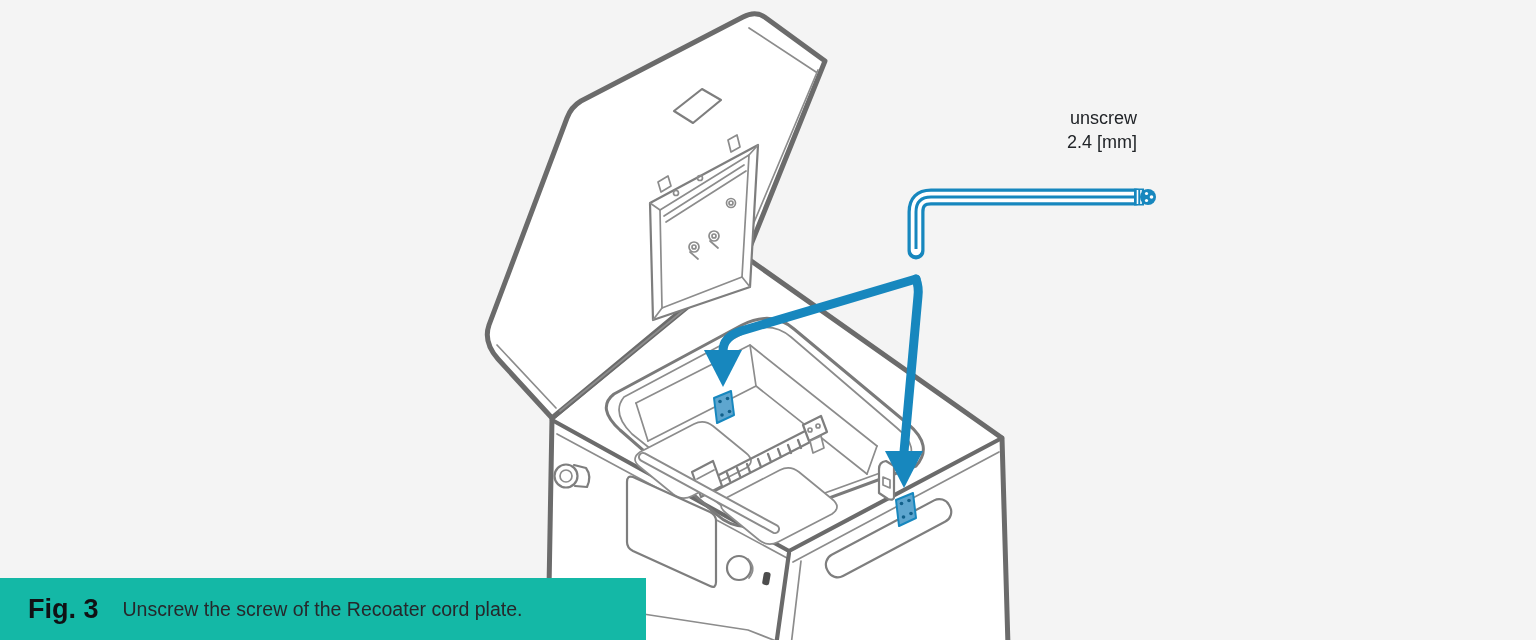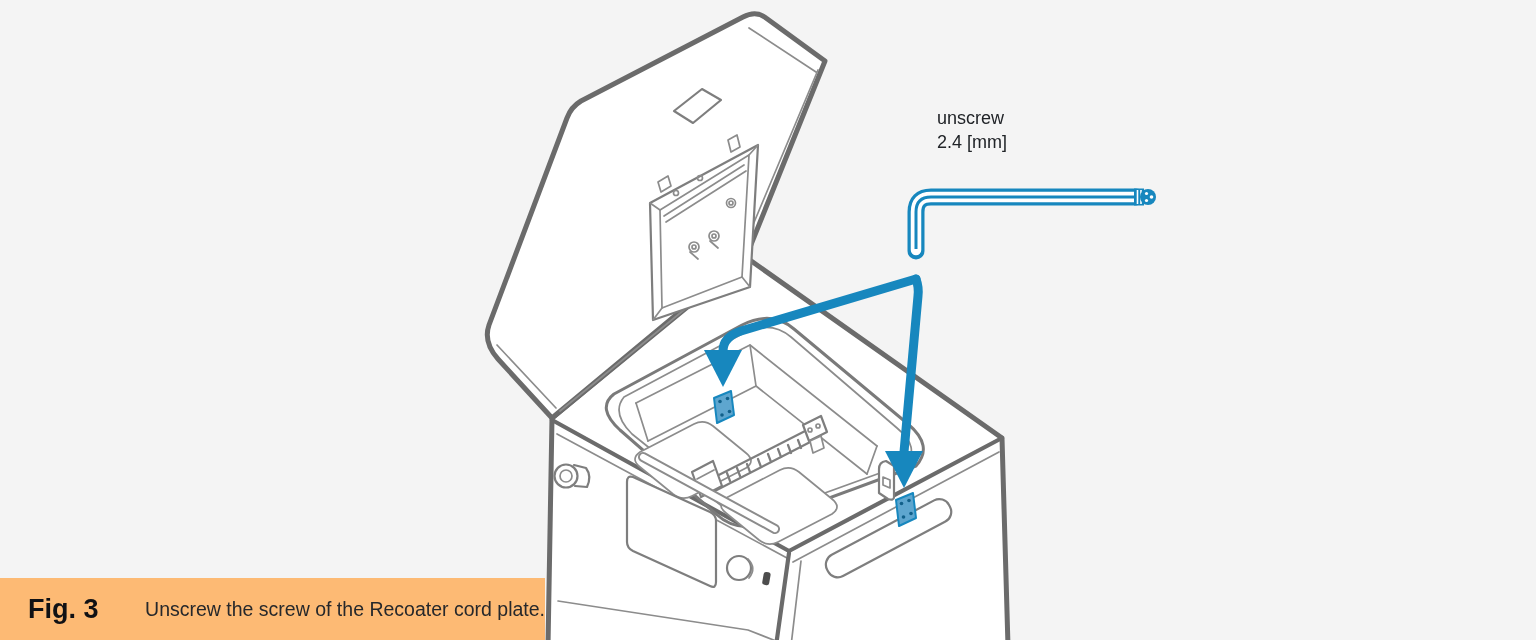--- a/index.html
+++ b/index.html
@@ -16,29 +16,29 @@
   .k4{stroke:#6b6b6b;stroke-width:4.2;stroke-linejoin:round;stroke-linecap:round;}
   .k3{stroke:#7a7a7a;stroke-width:3;stroke-linejoin:round;stroke-linecap:round;}
   .k2{stroke:#7e7e7e;stroke-width:2.2;stroke-linejoin:round;stroke-linecap:round;}
   .k1{stroke:#8c8c8c;stroke-width:1.7;stroke-linejoin:round;stroke-linecap:round;}
   .blue-line{stroke:#1787be;stroke-width:9;stroke-linecap:round;stroke-linejoin:round;fill:none;}
   .blue-fill{fill:#1787be;}
   .plate{fill:#5ea6cf;stroke:#1787be;stroke-width:2;stroke-linejoin:round;}
   .plate-dot{fill:#11608a;}
   .tool-label{
     position:absolute;left:937px;top:106px;width:200px;
-    text-align:left;font-size:18px;line-height:24px;color:#212428;
+    text-align:right;font-size:18px;line-height:24px;color:#212428;
   }
   .tool-label span{display:block;}
   .caption-bar{
-    position:absolute;left:0;top:578px;width:545px;height:62px;
-    background:#fdba74;display:flex;align-items:center;justify-content:space-between;
+    position:absolute;left:0;top:578px;width:646px;height:62px;
+    background:#14b8a6;display:flex;align-items:center;
   }
   .fig-label{font-weight:bold;font-size:27px;color:#101114;margin-left:28px;white-space:nowrap;}
-  .fig-caption{font-size:19.5px;color:#26282b;margin-left:32px;white-space:nowrap;}
+  .fig-caption{font-size:19.5px;color:#26282b;margin-left:24px;white-space:nowrap;}
 </style>
 </head>
 <body>
 
 <div class="stage">
 
   <svg width="1536" height="640" viewBox="0 0 1536 640">
 
     <g>
       <path class="fw k5" d="M552,418 L747,258 L1002,438 L1008,646 L548,646 Z"></path>

